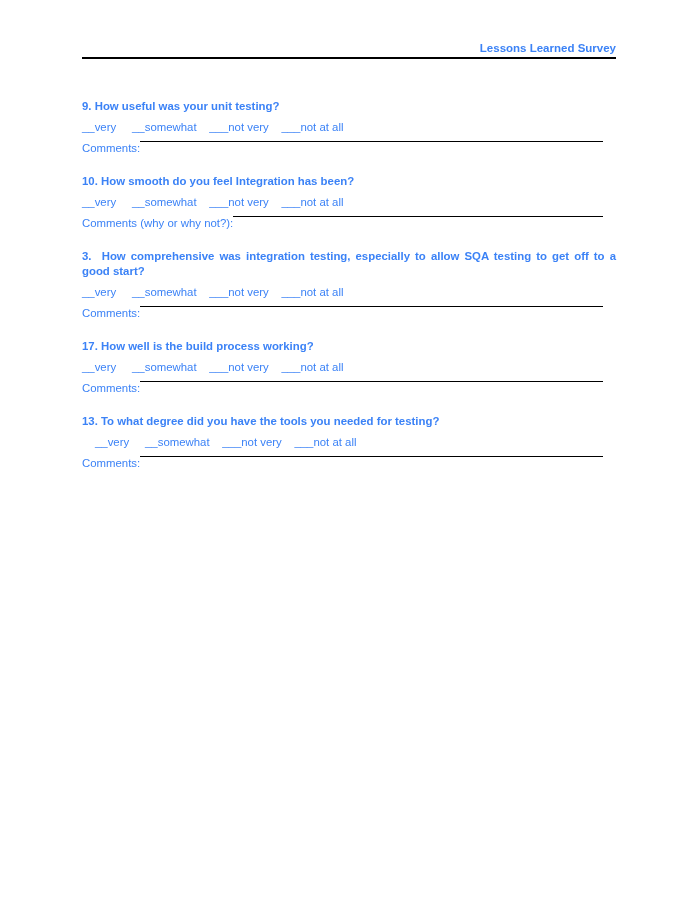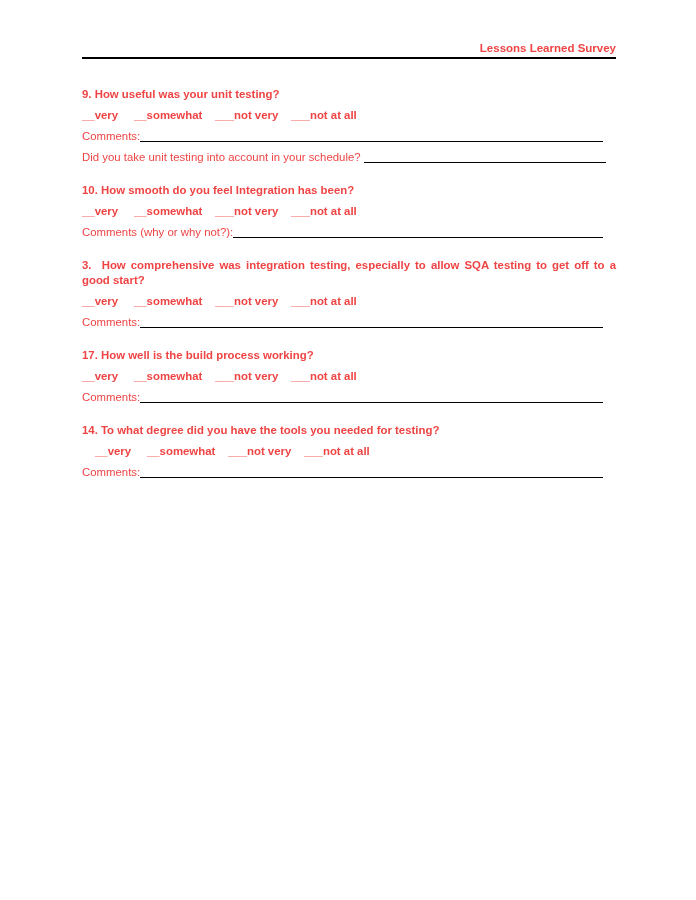--- a/index.html
+++ b/index.html
@@ -1,21 +1,21 @@
 <!DOCTYPE html>
 <html><head>
 <meta charset="utf-8">
 <style>
   html, body { margin: 0; padding: 0; background: #ffffff; }
   .page {
     position: relative;
     width: 696px;
     height: 728px;
     background: #ffffff;
-    color: #ef4444;
+    color: #3b82f6;
     font-family: "Liberation Sans", sans-serif;
     overflow: hidden;
   }
   .content { padding: 41px 80px 0 82px; }
 
   .header-title {
     margin: 0;
     text-align: right;
     font-weight: bold;
     font-size: 11.5px;
@@ -23,29 +23,29 @@
   }
   .header-rule {
     border: 0;
     border-bottom: 2px solid #000;
     margin: 1px 0 0 0;
   }
 
   p { margin: 0 0 6px 0; font-size: 11.4px; line-height: 15px; }
 
   .q { margin-top: 18px; }
-  .q-first { margin-top: 28px; }
+  .q-first { margin-top: 40px; }
 
   .q-title { font-weight: bold; white-space: pre-wrap; }
   .q-title.justify { text-align: justify; }
 
-  .q-options { white-space: pre-wrap; font-weight: bold; }
+  .q-options { white-space: pre-wrap; }
   .opt-indent { padding-left: 13px; }
 
-  .line-row { display: flex; align-items: flex-end; }
+  .line-row { display: flex; align-items: flex-start; }
   .line-row .label { white-space: pre; flex: 0 0 auto; }
   .fill {
     flex: 1 1 auto;
     border-bottom: 1px solid #000;
     margin-bottom: 2px;
     margin-right: 13px;
   }
   .fill.extra-fill { margin-right: 10px; }
 
   .continued {
@@ -81,24 +81,20 @@
     <p class="header-title">Lessons Learned Survey</p>
     <div class="header-rule"></div>
 
     <section class="q q-first">
       <p class="q-title">9. How useful was your unit testing?</p>
       <p class="q-options">__very     __somewhat    ___not very    ___not at all</p>
       <p class="line-row">
         <span class="label">Comments:</span>
         <span class="fill"></span>
       </p>
-      <p class="line-row">
-        <span class="label">Did you take unit testing into account in your schedule? </span>
-        <span class="fill extra-fill"></span>
-      </p>
     </section>
 
     <section class="q">
       <p class="q-title">10. How smooth do you feel Integration has been?</p>
       <p class="q-options">__very     __somewhat    ___not very    ___not at all</p>
       <p class="line-row">
         <span class="label">Comments (why or why not?):</span>
         <span class="fill"></span>
       </p>
     </section>
@@ -115,21 +111,21 @@
     <section class="q">
       <p class="q-title">17. How well is the build process working?</p>
       <p class="q-options">__very     __somewhat    ___not very    ___not at all</p>
       <p class="line-row">
         <span class="label">Comments:</span>
         <span class="fill"></span>
       </p>
     </section>
 
     <section class="q">
-      <p class="q-title">14. To what degree did you have the tools you needed for testing?</p>
+      <p class="q-title">13. To what degree did you have the tools you needed for testing?</p>
       <p class="q-options opt-indent">__very     __somewhat    ___not very    ___not at all</p>
       <p class="line-row">
         <span class="label">Comments:</span>
         <span class="fill"></span>
       </p>
     </section>
 
   </div>
 
   <div class="footer">

